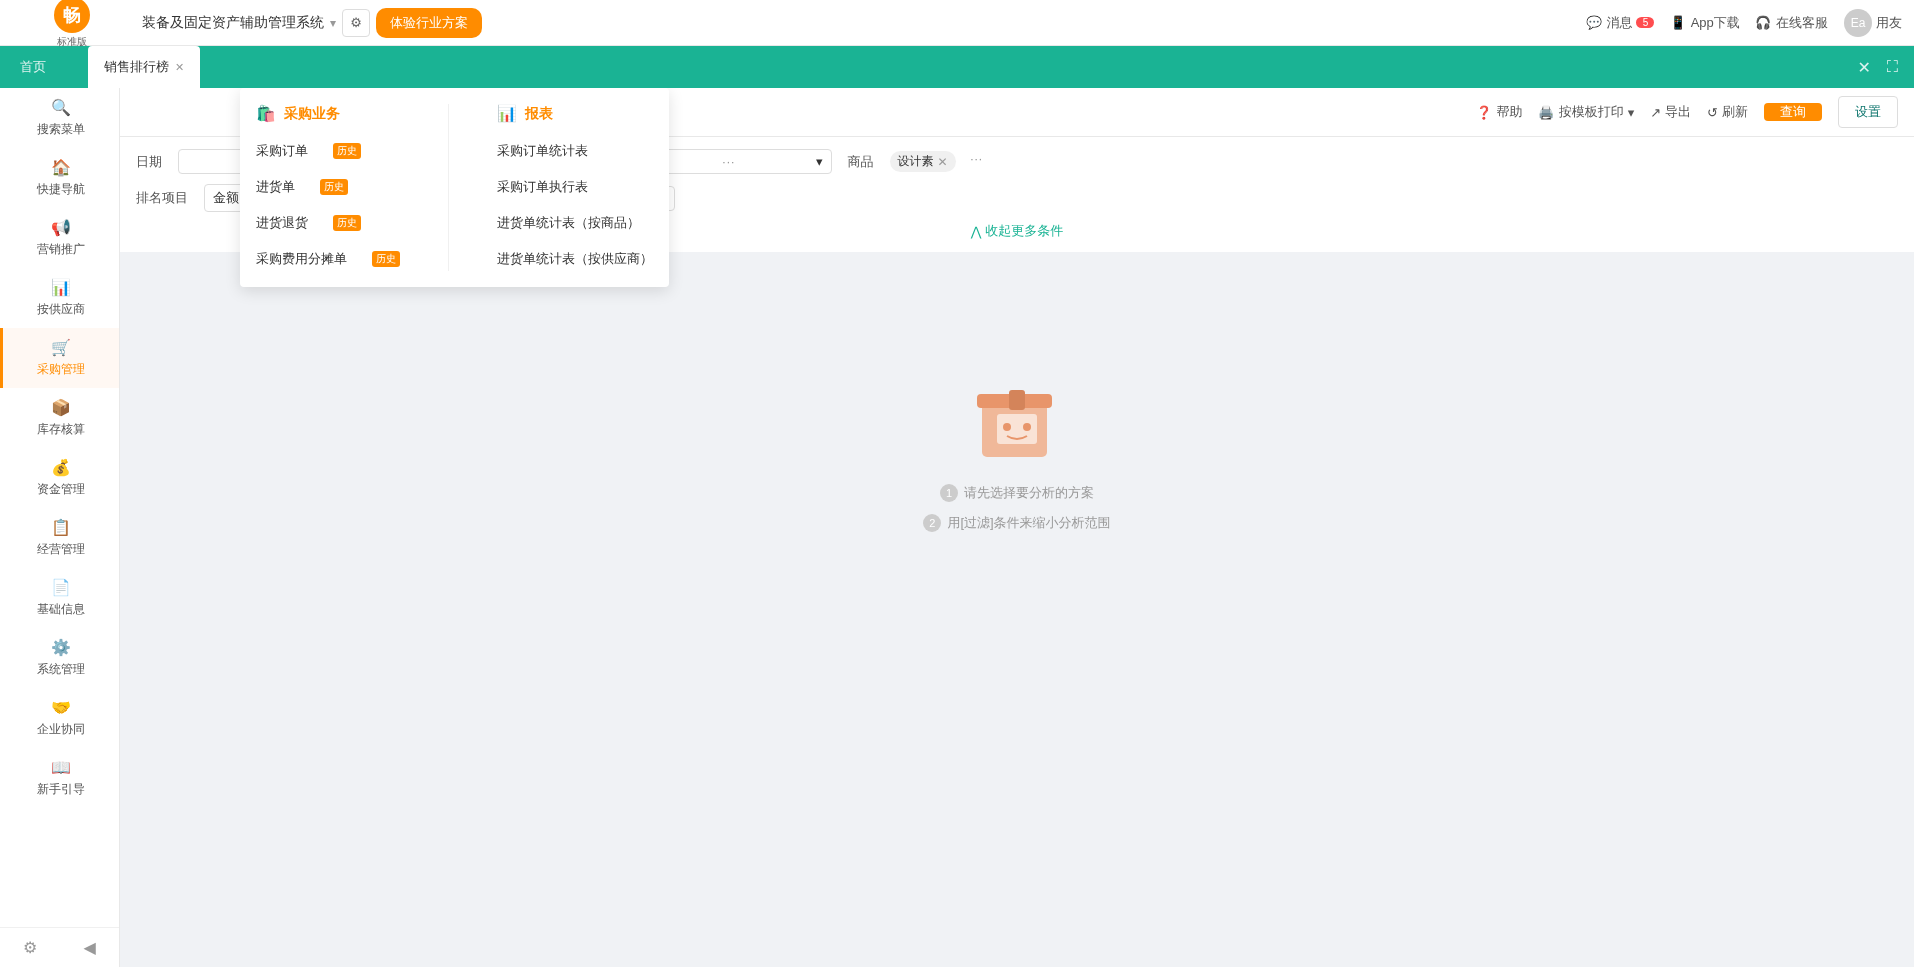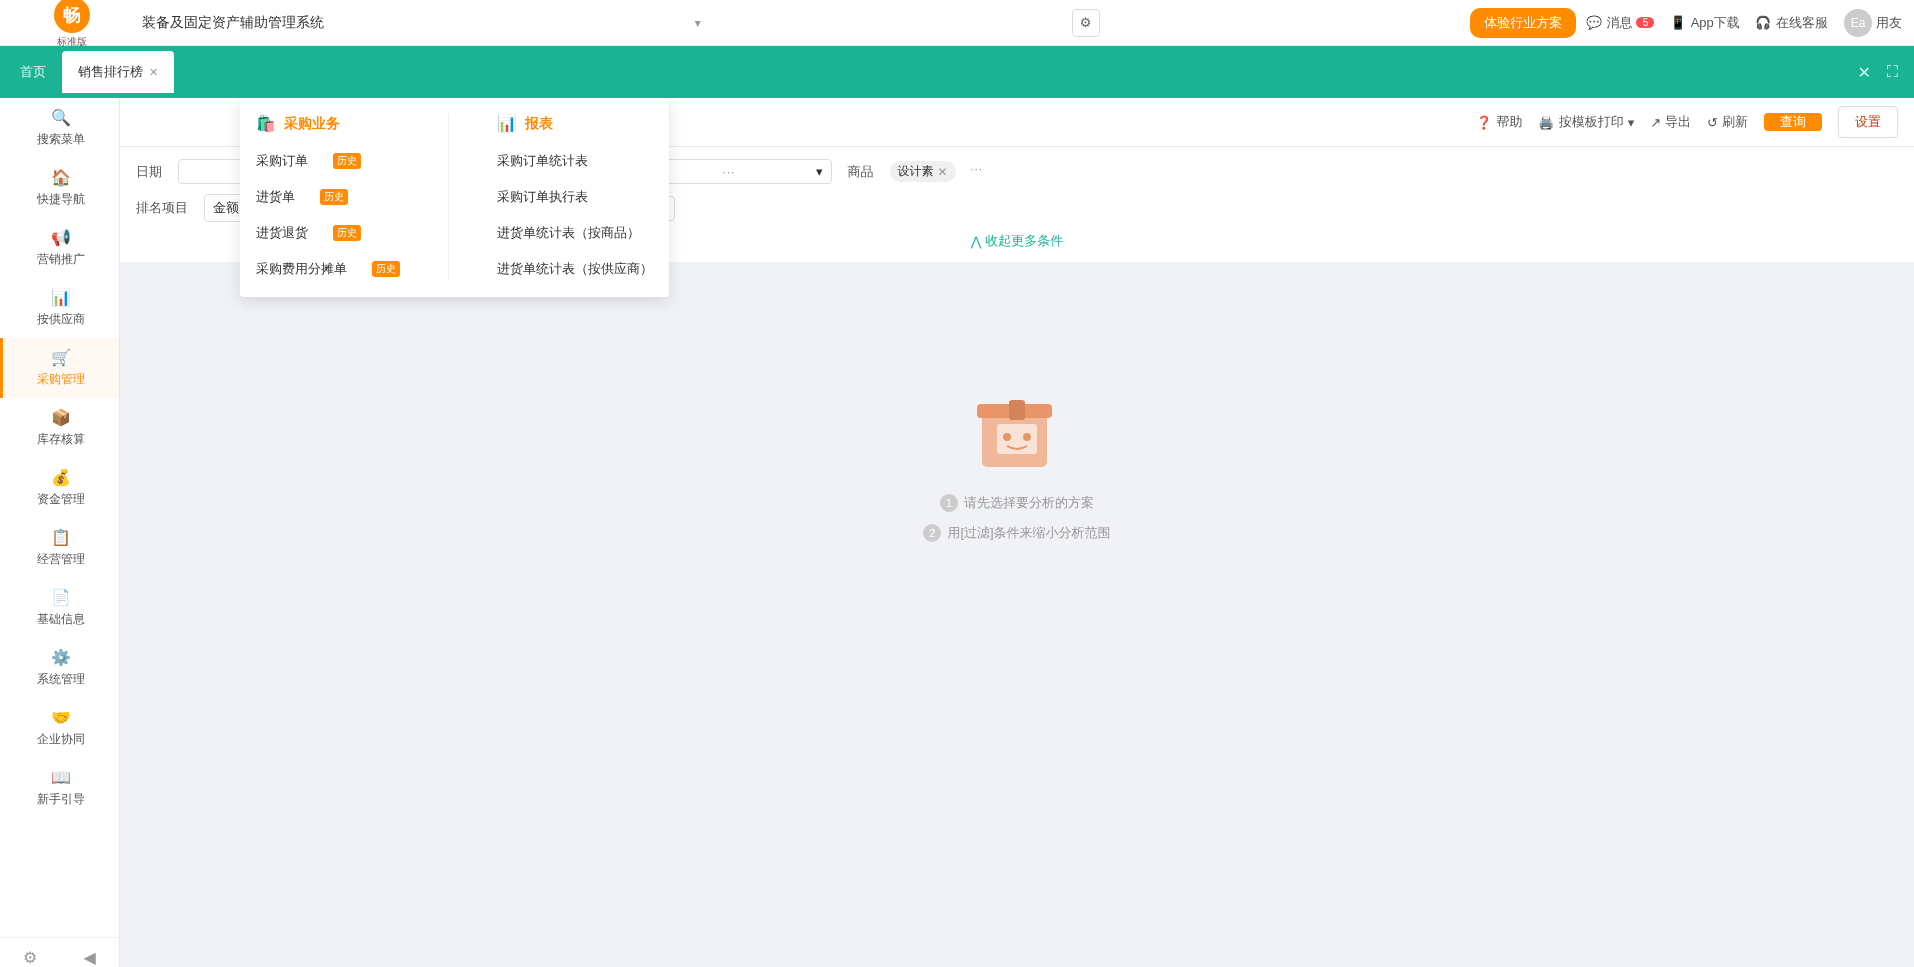--- a/index.html
+++ b/index.html
@@ -14,21 +14,21 @@
     .logo-area {
       width: 120px; display: flex; flex-direction: column; align-items: center; justify-content: center;
       cursor: pointer;
     }
     .logo-icon {
       width: 36px; height: 36px; background: #ff8c00; border-radius: 50%;
       display: flex; align-items: center; justify-content: center; color: #fff; font-size: 18px; font-weight: bold;
     }
     .logo-text { font-size: 10px; color: #666; margin-top: 2px; }
     .system-title-area {
-      display: flex; align-items: center; gap: 6px; flex: 1; justify-content: space-between;
+      display: flex; align-items: center; gap: 6px; flex: 1;
     }
     .system-title { font-size: 14px; color: #333; }
     .system-title-arrow { color: #999; font-size: 12px; }
     .gear-btn {
       width: 28px; height: 28px; border: 1px solid #ddd; border-radius: 4px;
       display: flex; align-items: center; justify-content: center; cursor: pointer; color: #666;
     }
     .trial-btn {
       background: #ff8c00; color: #fff; border: none; border-radius: 10px;
       padding: 6px 14px; cursor: pointer; font-size: 13px;
@@ -44,21 +44,21 @@
       font-size: 10px; padding: 0 5px; min-width: 18px; text-align: center;
     }
     .avatar {
       width: 28px; height: 28px; border-radius: 50%;
       background: #ccc; display: flex; align-items: center; justify-content: center;
       color: #fff; font-size: 12px;
     }
 
     
     .tab-bar {
-      display: flex; align-items: center; background: #1ab394; height: 52px; padding: 0 4px;
+      display: flex; align-items: center; background: #1ab394; height: 42px; padding: 0 4px; gap: 26px;
     }
     .tab {
       height: 42px; padding: 0 16px; display: flex; align-items: center; cursor: pointer;
       color: rgba(255,255,255,0.85); font-size: 13px; position: relative;
     }
     .tab.active {
       background: #fff; color: #333; border-radius: 4px 4px 0 0;
     }
     .tab-close {
       margin-left: 6px; color: #999; font-size: 11px; cursor: pointer;
@@ -145,21 +145,21 @@
     .more-link { color: #1ab394; cursor: pointer; font-size: 13px; }
     .custom-link { color: #1ab394; cursor: pointer; font-size: 13px; }
     .toolbar-btn {
       display: flex; align-items: center; gap: 4px; cursor: pointer; color: #555; font-size: 13px;
     }
     .search-btn {
       background: #ff8c00; color: #fff; border: none; border-radius: 4px;
       padding: 0 16px; cursor: pointer; font-size: 13px;
     }
     .setting-btn {
-      border: 1px solid #ddd; background: #fff; color: #c2410c; border-radius: 4px;
+      border: 1px solid #ddd; background: #fff; color: #0f766e; border-radius: 4px;
       padding: 6px 16px; cursor: pointer; font-size: 13px;
     }
     .collapse-btn {
       display: flex; align-items: center; gap: 4px; color: #1ab394;
       cursor: pointer; font-size: 13px;
     }
     .dots { color: #999; cursor: pointer; }
 
     
     .empty-state {

